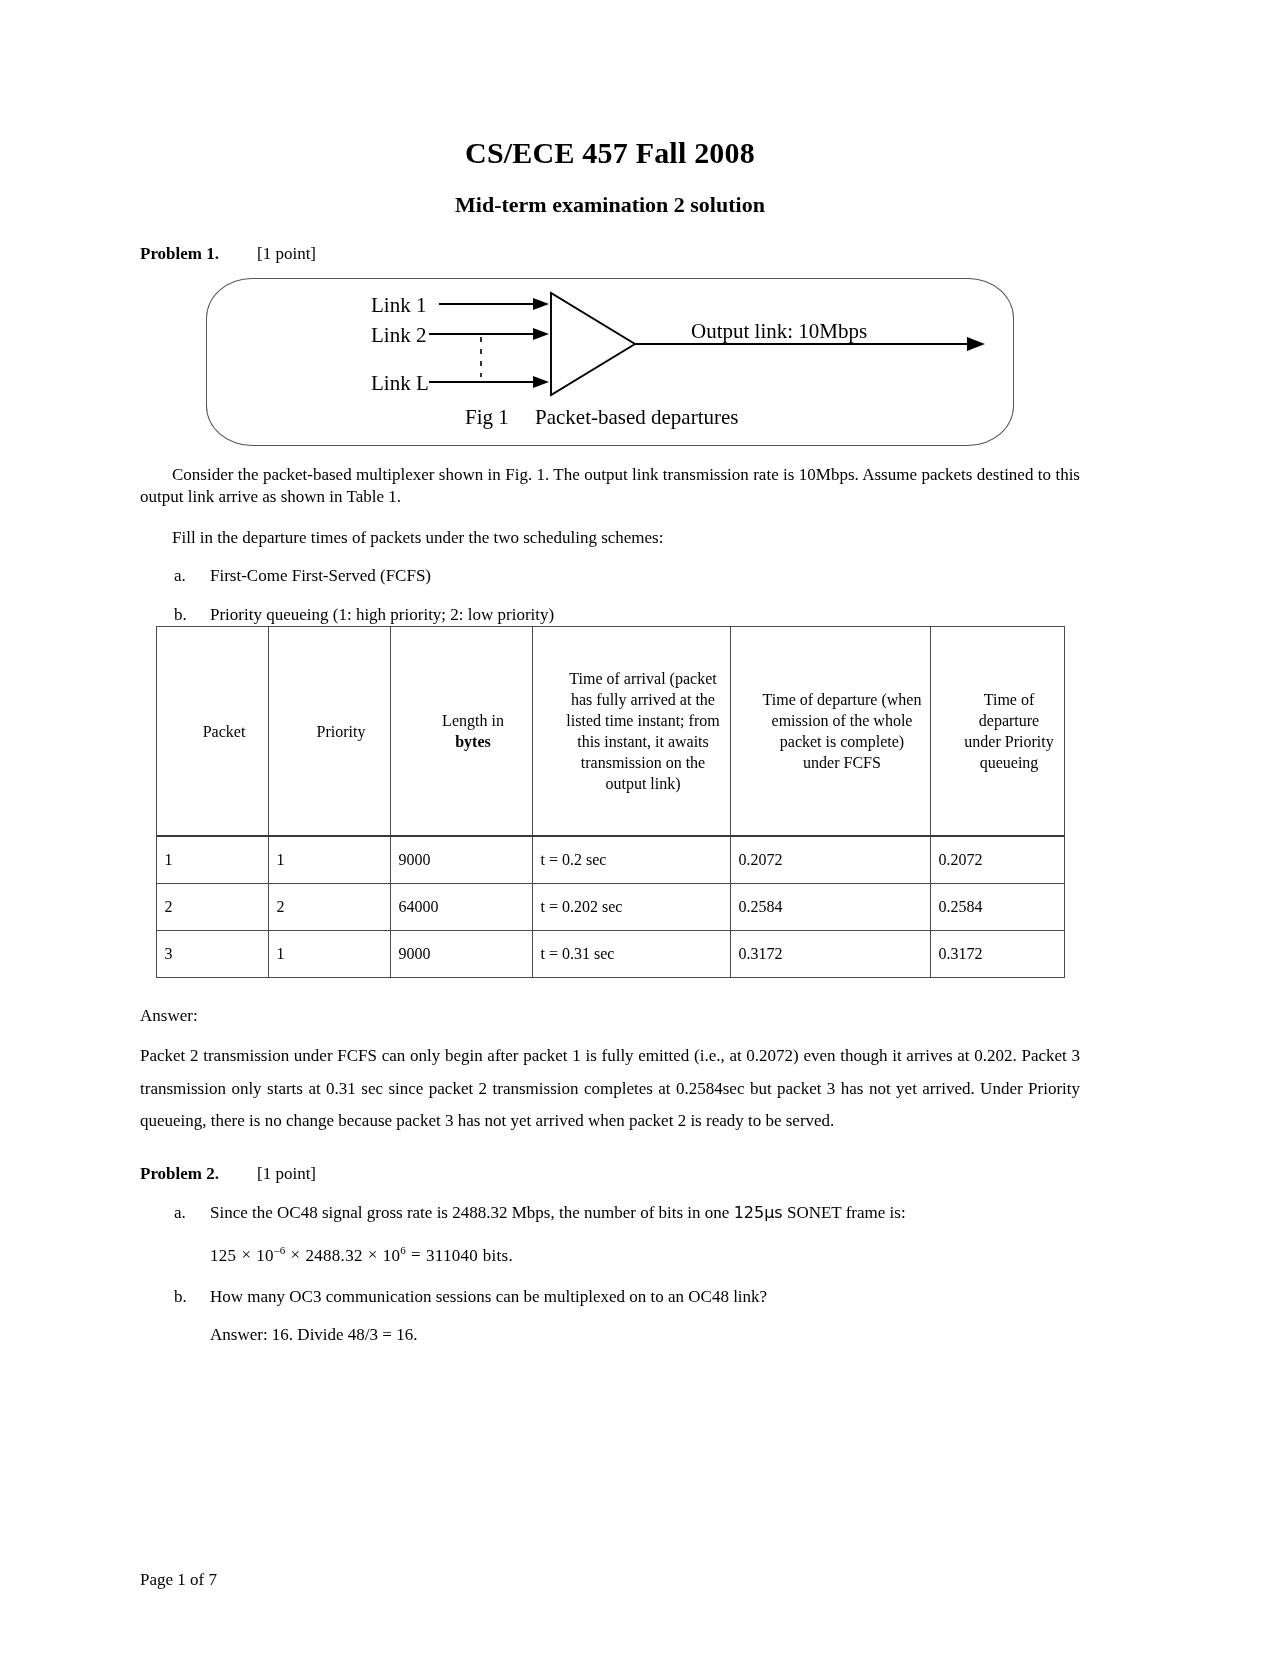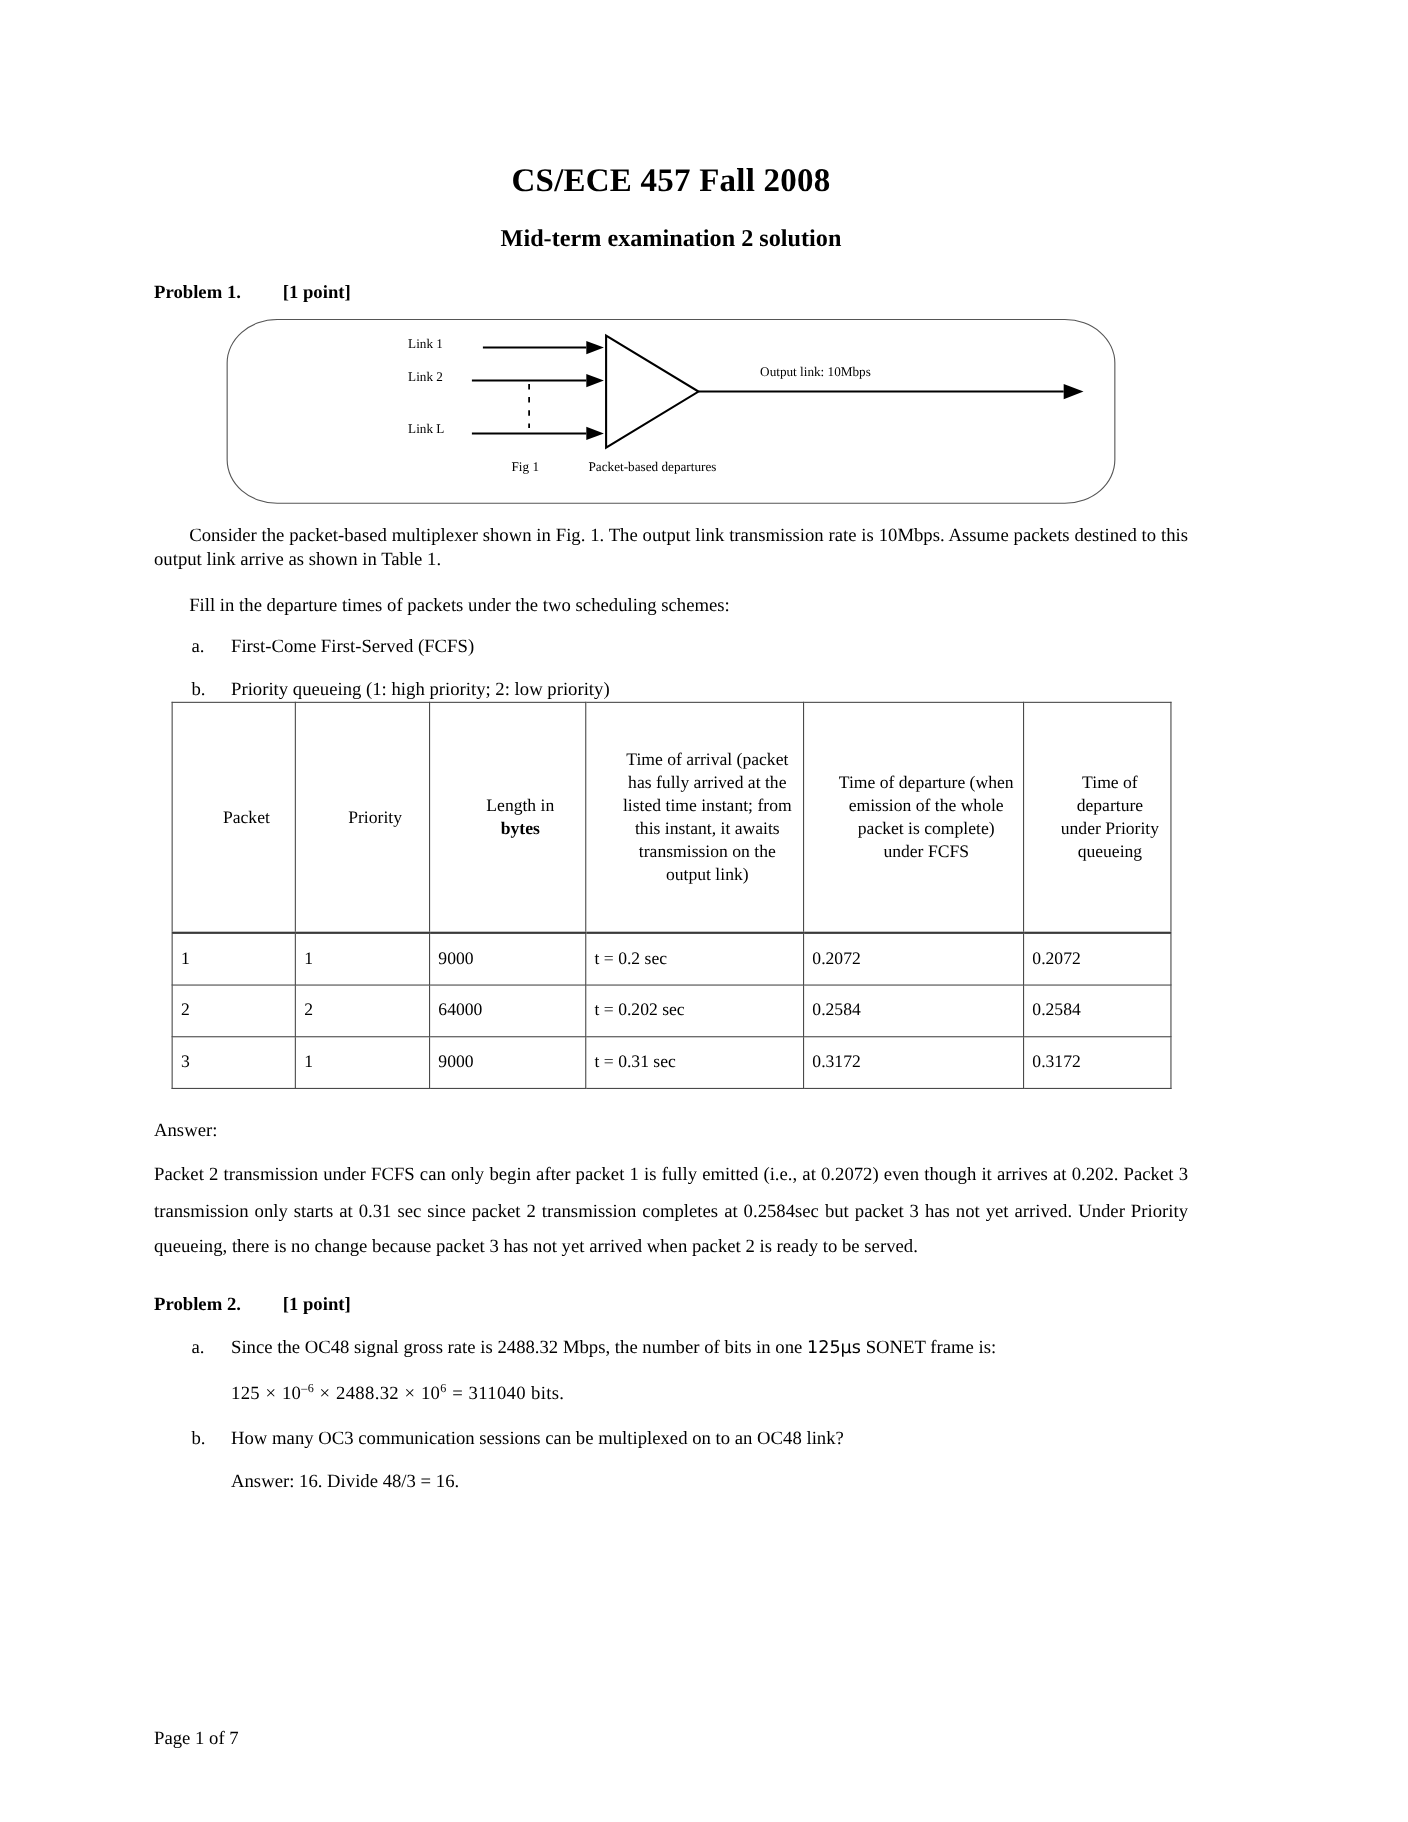--- a/index.html
+++ b/index.html
@@ -18,21 +18,21 @@
   .page {
     position: relative;
     width: 1280px;
     height: 1656px;
     padding: 0;
     box-sizing: border-box;
   }
   .content {
     position: absolute;
     left: 140px;
-    top: 16px;
+    top: 4px;
     width: 940px;
   }
 
   
   .doc-title {
     text-align: center;
     font-size: 30px;
     font-weight: bold;
     margin: 132px 0 0 0;
     letter-spacing: 0.2px;
@@ -49,42 +49,42 @@
     margin-top: 26px;
     font-size: 17px;
   }
   .problem-head .plabel {
     font-weight: bold;
     display: inline-block;
   }
   .problem-head .ppoints {
     display: inline-block;
     margin-left: 38px;
-    font-weight: bold;
+    font-weight: normal;
     text-align: right;
   }
 
   
   .figure-wrap {
     margin: 14px 0 0 0;
     display: flex;
     justify-content: center;
   }
   .figure-box {
     width: 808px;
     height: 168px;
     border: 1.6px solid #555;
     border-radius: 46px / 40px;
     position: relative;
     box-sizing: border-box;
   }
   .fig-svg { position: absolute; left: 0; top: 0; }
   .fig-label {
     position: absolute;
-    font-size: 12px;
+    font-size: 21px;
     white-space: nowrap;
   }
   .lbl-link1 { left: 164px; top: 14px; }
   .lbl-link2 { left: 164px; top: 44px; }
   .lbl-linkl { left: 164px; top: 92px; }
   .lbl-output { left: 484px; top: 40px; }
   .lbl-fig1   { left: 258px; top: 126px; }
   .lbl-figcap { left: 328px; top: 126px; }
 
   

